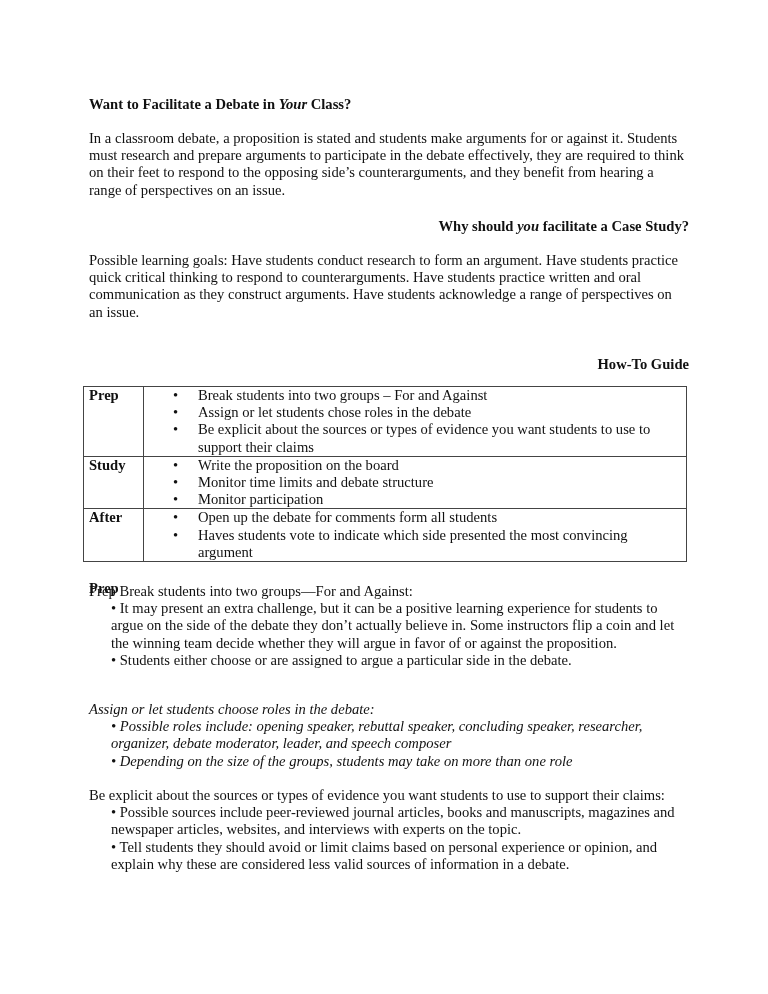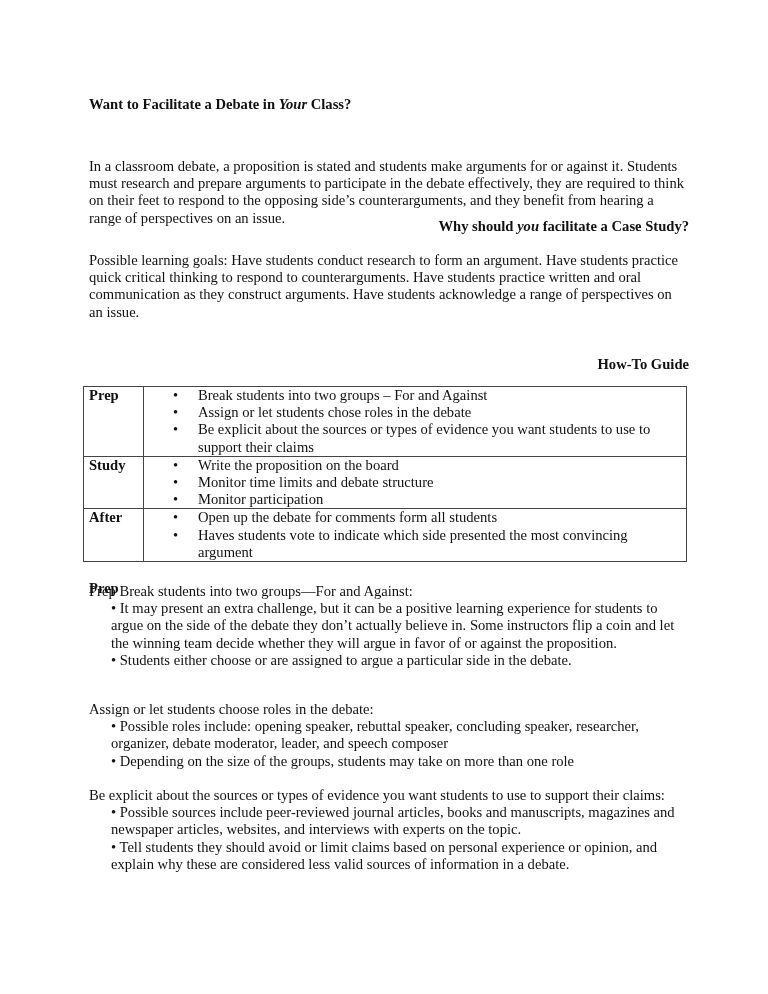--- a/index.html
+++ b/index.html
@@ -25,21 +25,21 @@
   .indent { padding-left: 22px; }
   .bl { display: block; }
 </style>
 </head>
 <body>
 
 <div class="page">
 
   <div class="title"><span>Want to Facilitate a Debate in </span><i>Your</i><span> Class?</span></div>
 
-  <p class="para" style="top:130px;margin-top:28px;">In a classroom debate, a proposition is stated and students make arguments for or against it. Students must research and prepare arguments to participate in the debate effectively, they are required to think on their feet to respond to the opposing side’s counterarguments, and they benefit from hearing a range of perspectives on an issue.</p>
+  <p class="para" style="top:130px;">In a classroom debate, a proposition is stated and students make arguments for or against it. Students must research and prepare arguments to participate in the debate effectively, they are required to think on their feet to respond to the opposing side’s counterarguments, and they benefit from hearing a range of perspectives on an issue.</p>
 
   <div class="h-center" style="top:218px;"><span>Why should </span><i>you</i><span> facilitate a Case Study?</span></div>
 
   <p class="para" style="top:252px;">Possible learning goals: Have students conduct research to form an argument. Have students practice quick critical thinking to respond to counterarguments. Have students practice written and oral communication as they construct arguments. Have students acknowledge a range of perspectives on an issue.</p>
 
   <div class="h-center" style="top:356px;">How-To Guide</div>
 
   <table class="guide">
     <tbody>
         <tr>
@@ -75,21 +75,21 @@
     </table>
 
   <div class="sec-head" style="top:580px;">Prep</div>
 
   <div class="para" style="top:583px;">
     <span class="bl">Prep Break students into two groups—For and Against:</span>
     <span class="bl indent">• It may present an extra challenge, but it can be a positive learning experience for students to argue on the side of the debate they don’t actually believe in. Some instructors flip a coin and let the winning team decide whether they will argue in favor of or against the proposition.</span>
     <span class="bl indent">• Students either choose or are assigned to argue a particular side in the debate.</span>
   </div>
 
-  <div class="para" style="top:701px;">
+  <div class="para" style="top:701px;font-style:italic;">
     <span class="bl">Assign or let students choose roles in the debate:</span>
     <span class="bl indent">• Possible roles include: opening speaker, rebuttal speaker, concluding speaker, researcher, organizer, debate moderator, leader, and speech composer</span>
     <span class="bl indent">• Depending on the size of the groups, students may take on more than one role</span>
   </div>
 
   <div class="para" style="top:787px;">
     <span class="bl">Be explicit about the sources or types of evidence you want students to use to support their claims:</span>
     <span class="bl indent">• Possible sources include peer-reviewed journal articles, books and manuscripts, magazines and newspaper articles, websites, and interviews with experts on the topic.</span>
     <span class="bl indent">• Tell students they should avoid or limit claims based on personal experience or opinion, and explain why these are considered less valid sources of information in a debate.</span>
   </div>

